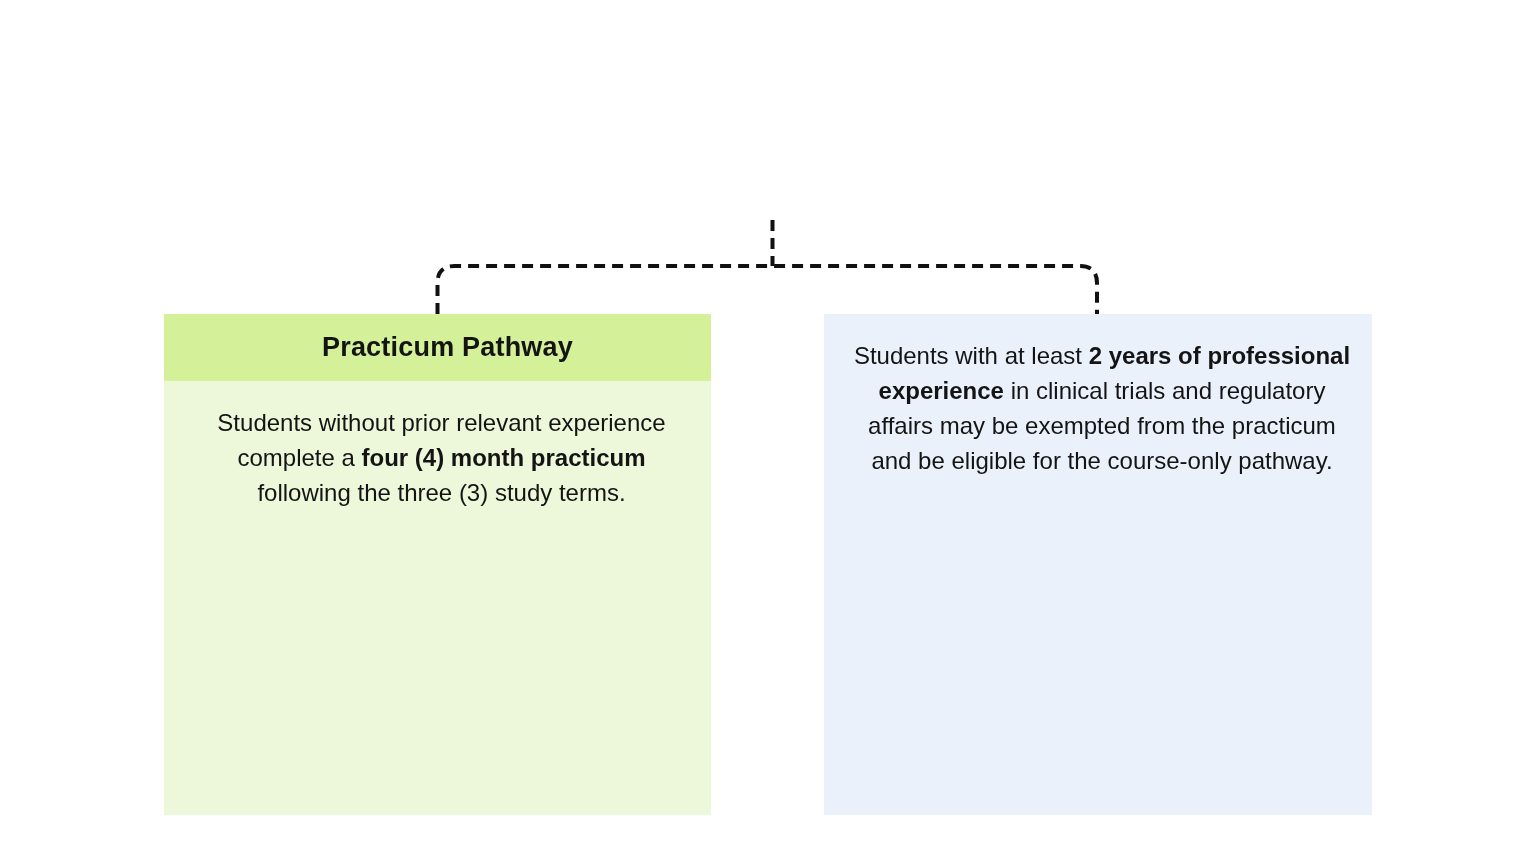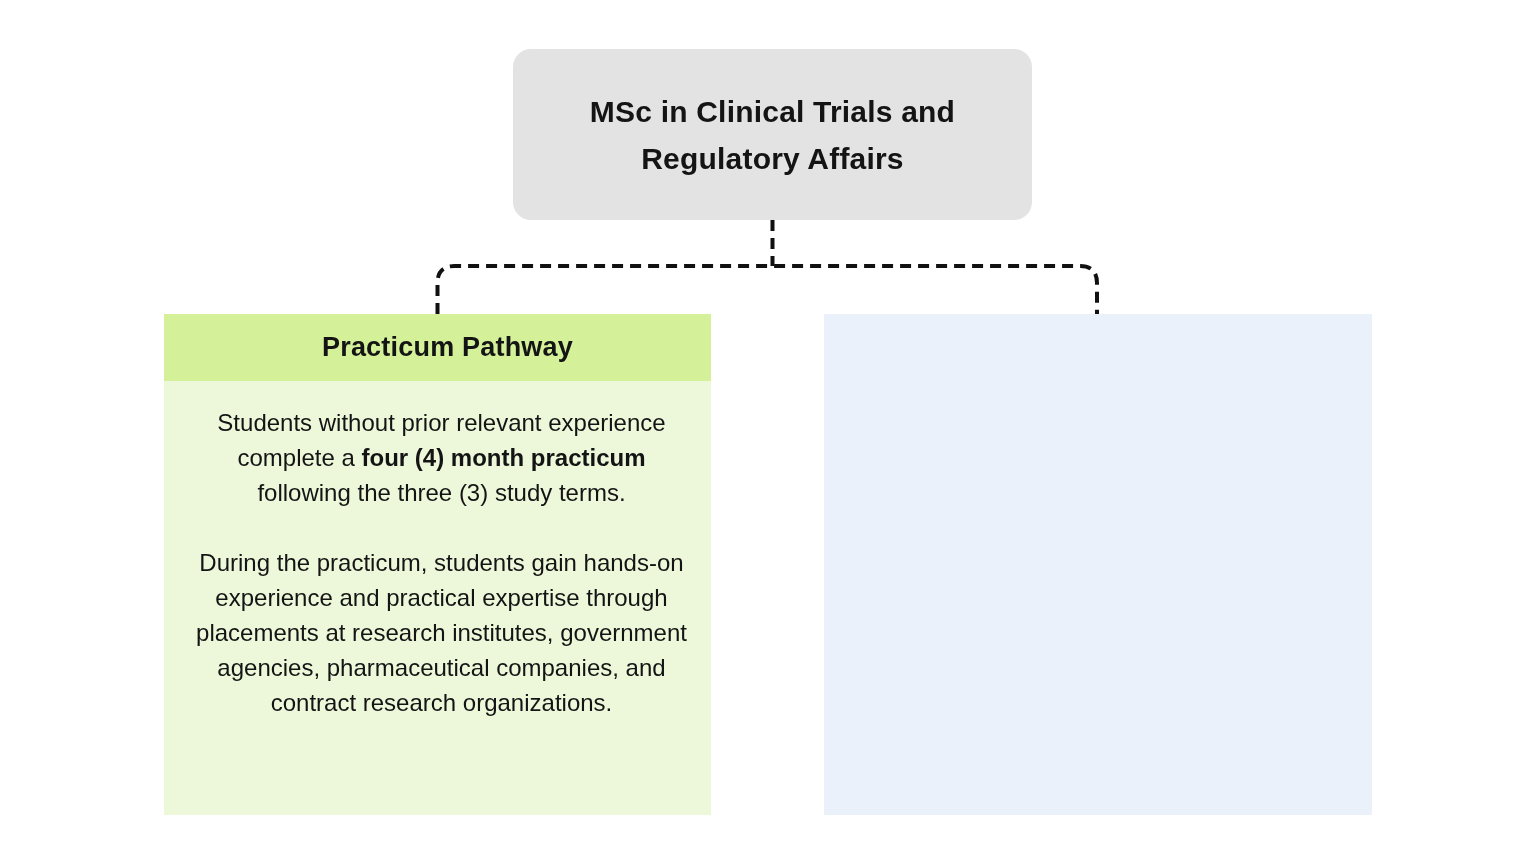--- a/index.html
+++ b/index.html
@@ -85,37 +85,34 @@
     font-size: 24px;
     line-height: 35px;
   }
   .card-body b { font-weight: bold; }
 </style>
 </head>
 <body>
 
 <div class="canvas">
 
-  <div class="root-box">
-    <div class="root-title">MSc in Clinical Trials and Regulatory Affairs</div>
-  </div>
 
   <svg class="connectors" width="1536" height="864" viewBox="0 0 1536 864">
     <path class="dash" d="M 772.5 220 V 266"></path>
     <path class="dash" d="M 437.5 314 V 283 Q 437.5 266 454.5 266 H 1080 Q 1097 266 1097 283 V 314"></path>
   </svg>
 
   <div class="card card-left">
     <div class="card-header header-green">
       <span>Practicum Pathway</span>
     </div>
     <div class="card-body body-green">
         <p><span>Students without prior relevant experience complete a </span><b>four (4) month practicum</b><span> following the three (3) study terms.</span></p>
-        <p><span>During the practicum, students gain hands-on experience and practical expertise through placements at research institutes, government agencies, pharmaceutical companies, and contract research organizations.</span></p>
       </div>
   </div>
 
   <div class="card card-right">
     <div class="card-body body-blue">
+        <p><span>Students with at least </span><b>2 years of professional experience</b><span> in clinical trials and regulatory affairs may be exempted from the practicum and be eligible for the course-only pathway.</span></p>
       </div>
   </div>
 
 </div>
 
 </body></html>

